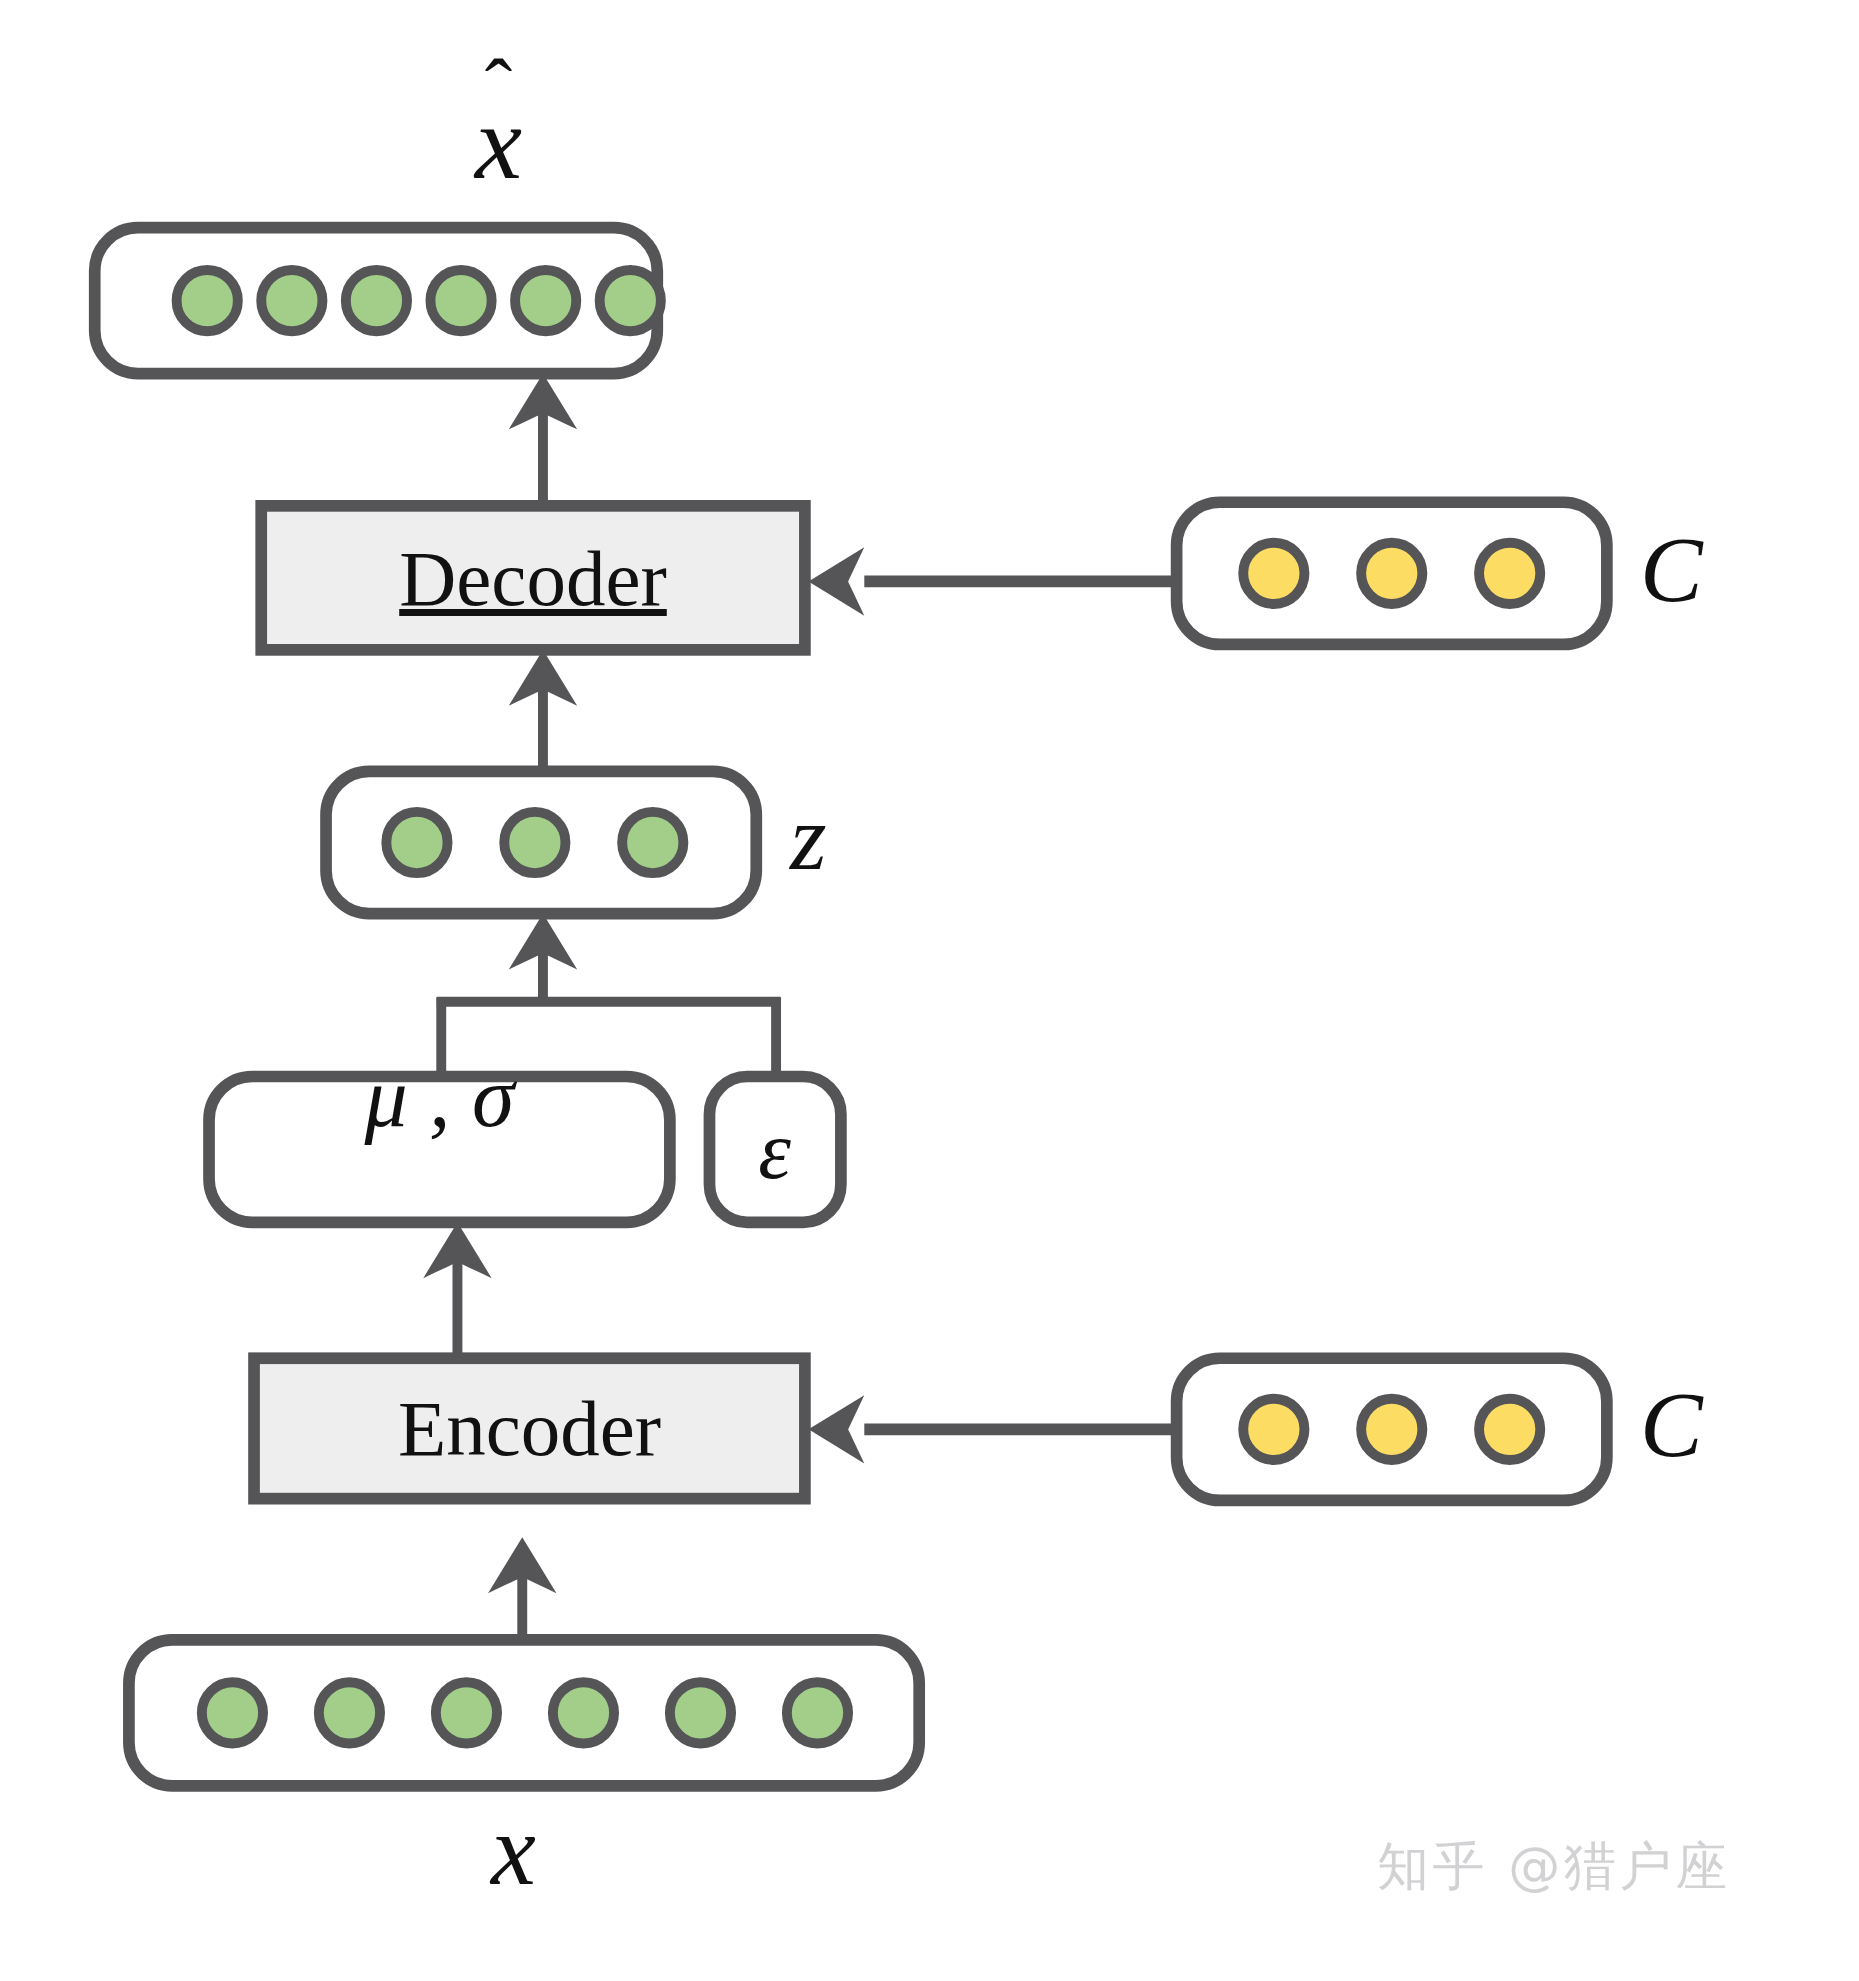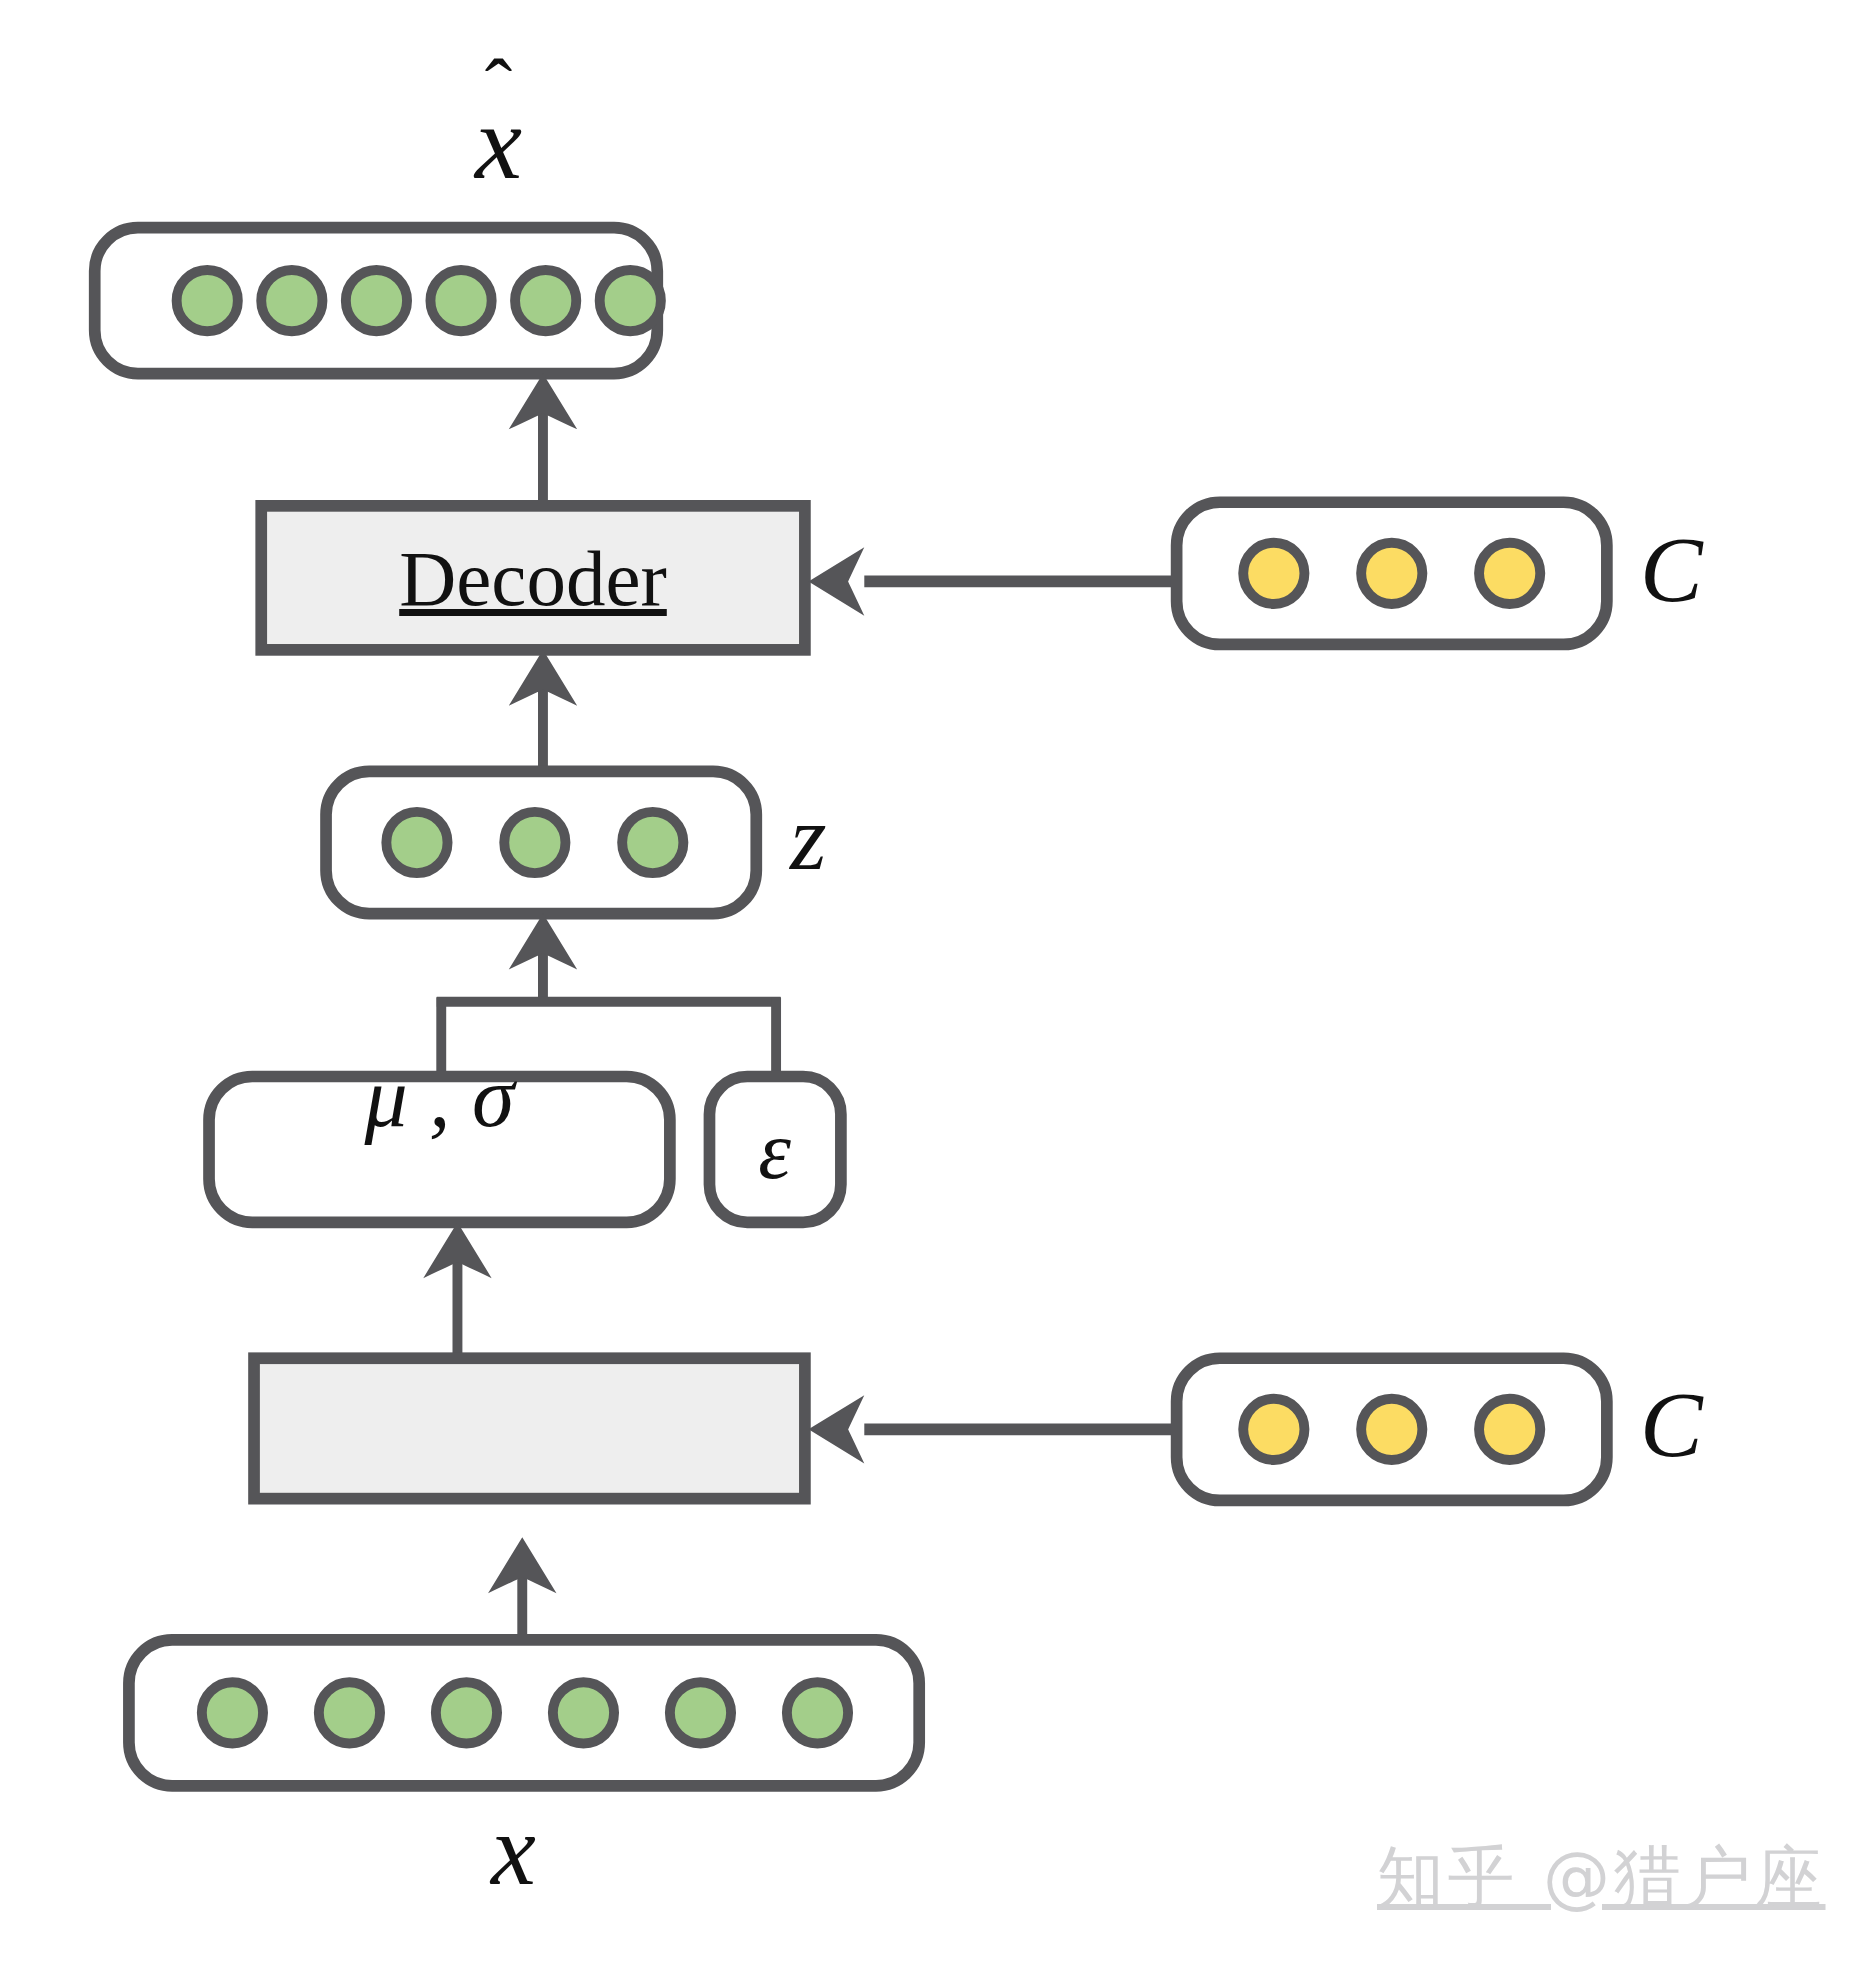--- a/index.html
+++ b/index.html
@@ -173,21 +173,22 @@
   <div class="lbl" style="left:261px; top:506px; width:544px; height:144px; display:flex; align-items:center; justify-content:center; font-style:normal; font-size:79px;text-decoration:underline;">Decoder</div>
 
   <div class="lbl" style="left:1640px; top:522px; font-size:94px;">C</div>
 
   <div class="lbl" style="left:790px; top:790px; font-size:94px;">z</div>
 
   <div class="lbl" style="left:209px; top:1024px; width:461px; height:146px; display:flex; align-items:center; justify-content:center; font-size:86px;">μ  ,  σ</div>
 
   <div class="lbl" style="left:709px; top:1077px; width:131px; height:146px; display:flex; align-items:center; justify-content:center; font-size:83px;">ε</div>
 
+  <div class="lbl" style="left:254px; top:1358px; width:551px; height:140px; display:flex; align-items:center; justify-content:center; font-style:normal; font-size:79px;">Encoder</div>
 
   <div class="lbl" style="left:1640px; top:1377px; font-size:94px;">C</div>
 
   <div class="lbl" style="left:491px; top:1800px; font-size:101px;">x</div>
 
-  <div class="watermark" style="left:1377px; top:1832px; font-size:67px;text-decoration:underline;">知乎 @猎户座</div>
+  <div class="watermark" style="left:1377px; top:1832px; font-size:52px;">知乎 @猎户座</div>
 
 </div>
 
 
 </body></html>

